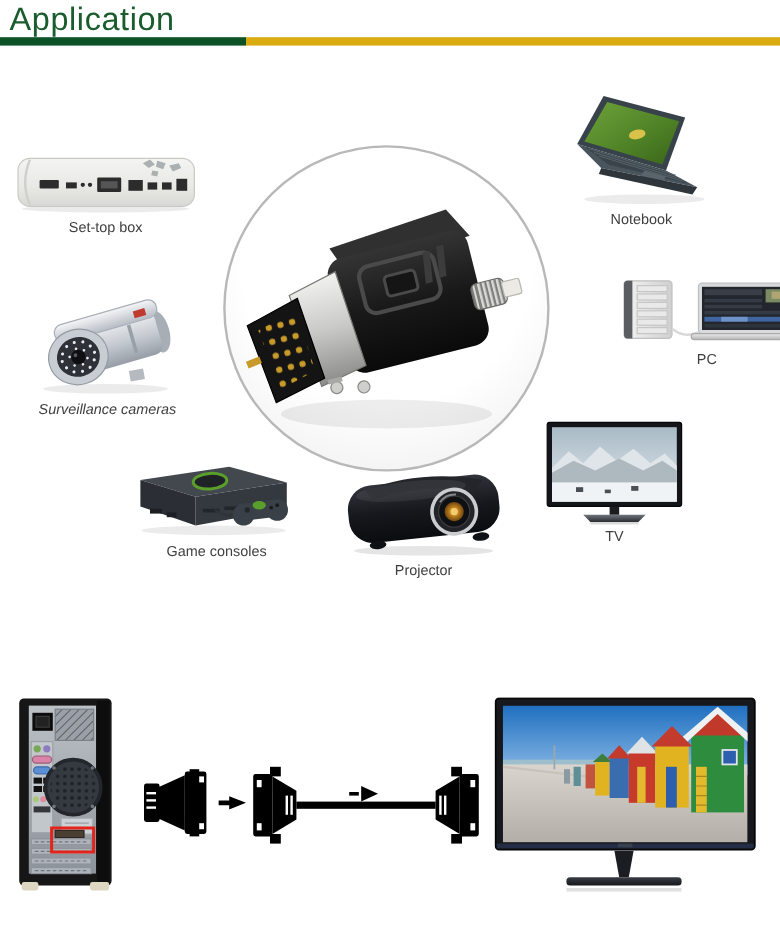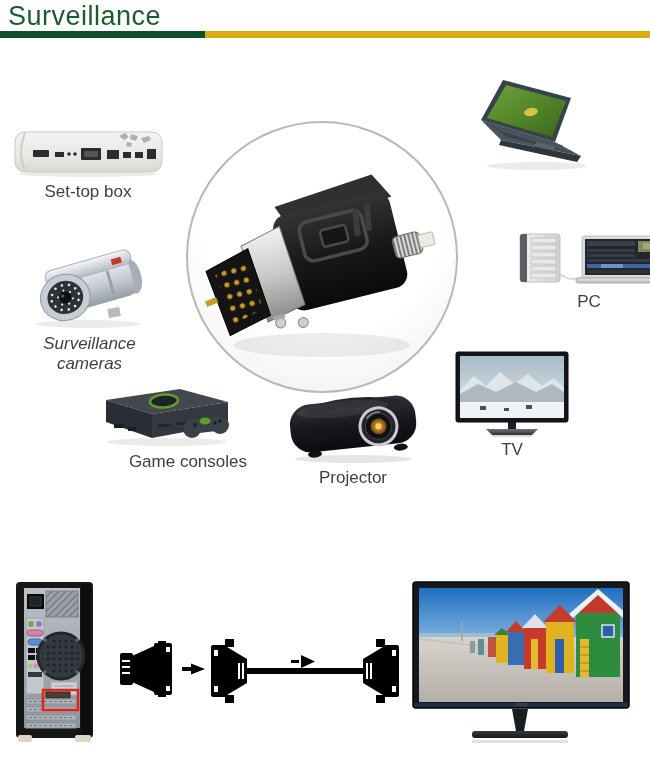--- a/index.html
+++ b/index.html
@@ -9,41 +9,41 @@
   }
   html,body{margin:0;padding:0;background:#fff;}
   .canvas{position:relative;width:650px;height:774px;background:var(--background);
           font-family:"Liberation Sans",sans-serif;overflow:hidden;}
   .page-title{position:absolute;left:8px;top:2px;margin:0;font-size:27px;line-height:1.05;
               font-weight:400;color:var(--title-color);letter-spacing:.5px;}
   .rule{position:absolute;left:0;top:31px;width:650px;height:7px;display:flex;}
   .rule-green{width:205px;height:100%;background:var(--rule-green);}
   .rule-gold{flex:1;height:100%;background:var(--rule-gold);}
   figure{position:absolute;margin:0;text-align:center;}
-  figcaption{font-size:17px;font-weight:500;color:var(--label-color);margin-top:4px;}
+  figcaption{font-size:12px;font-weight:500;color:var(--label-color);margin-top:4px;}
   .fig-stb{left:8px;top:126px;width:160px;}
   .fig-notebook{left:472px;top:76px;width:125px;}
   .fig-camera{left:12px;top:248px;width:155px;font-style:italic;}
   .fig-pc{left:504px;top:230px;width:170px;}
-  .fig-console{left:92px;top:384px;width:155px;text-align:right;}
+  .fig-console{left:103px;top:384px;width:155px;}
   .fig-tv{left:452px;top:350px;width:120px;}
   .fig-tv figcaption,.fig-projector figcaption{margin-top:2px;}
   .fig-projector{left:278px;top:378px;width:150px;}
   .circle{position:absolute;left:186px;top:121px;width:272px;height:272px;border-radius:50%;
           border:2px solid var(--circle-border);box-sizing:border-box;
           background:radial-gradient(circle at 50% 35%,#ffffff 55%,#f2f2f2 85%,#e9e9e9 100%);}
   .abs{position:absolute;}
   svg{display:block;margin:0 auto;}
 </style>
 </head>
 <body>
 
 <div class="canvas">
 
-  <h1 class="page-title">Surveillance</h1>
+  <h1 class="page-title">Application</h1>
   <div class="rule">
     <span class="rule-green"></span>
     <span class="rule-gold"></span>
   </div>
 
   <figure class="fig-stb">
     <svg width="155" height="52" viewBox="0 0 155 52">
       <defs>
         <linearGradient id="stbG" x1="0" y1="0" x2="0" y2="1">
           <stop offset="0" stop-color="#f4f4f2"></stop>
@@ -92,20 +92,21 @@
       <polygon points="6,44 80,66 106,80 26,64" fill="#49545c"></polygon>
       <polygon points="12,46 78,66 98,77 32,61" fill="#394349"></polygon>
       <g stroke="#566068" stroke-width="1">
         <line x1="16" y1="48" x2="88" y2="70"></line>
           <line x1="20" y1="51" x2="92" y2="73"></line>
         <line x1="24" y1="54" x2="94" y2="75"></line>
       </g>
       <polygon points="62,66 80,71 76,77 58,72" fill="#5a646c"></polygon>
       <polygon points="26,64 106,80 102,86 24,69" fill="#2e363c"></polygon>
     </svg>
+    <figcaption>Notebook</figcaption>
   </figure>
 
   <div class="circle">
     <svg width="268" height="268" viewBox="0 0 268 268">
       <defs>
         <linearGradient id="adBody" x1="0" y1="0" x2="0" y2="1">
           <stop offset="0" stop-color="#343434"></stop>
             <stop offset=".5" stop-color="#191919"></stop>
             <stop offset="1" stop-color="#0a0a0a"></stop>
         </linearGradient>

